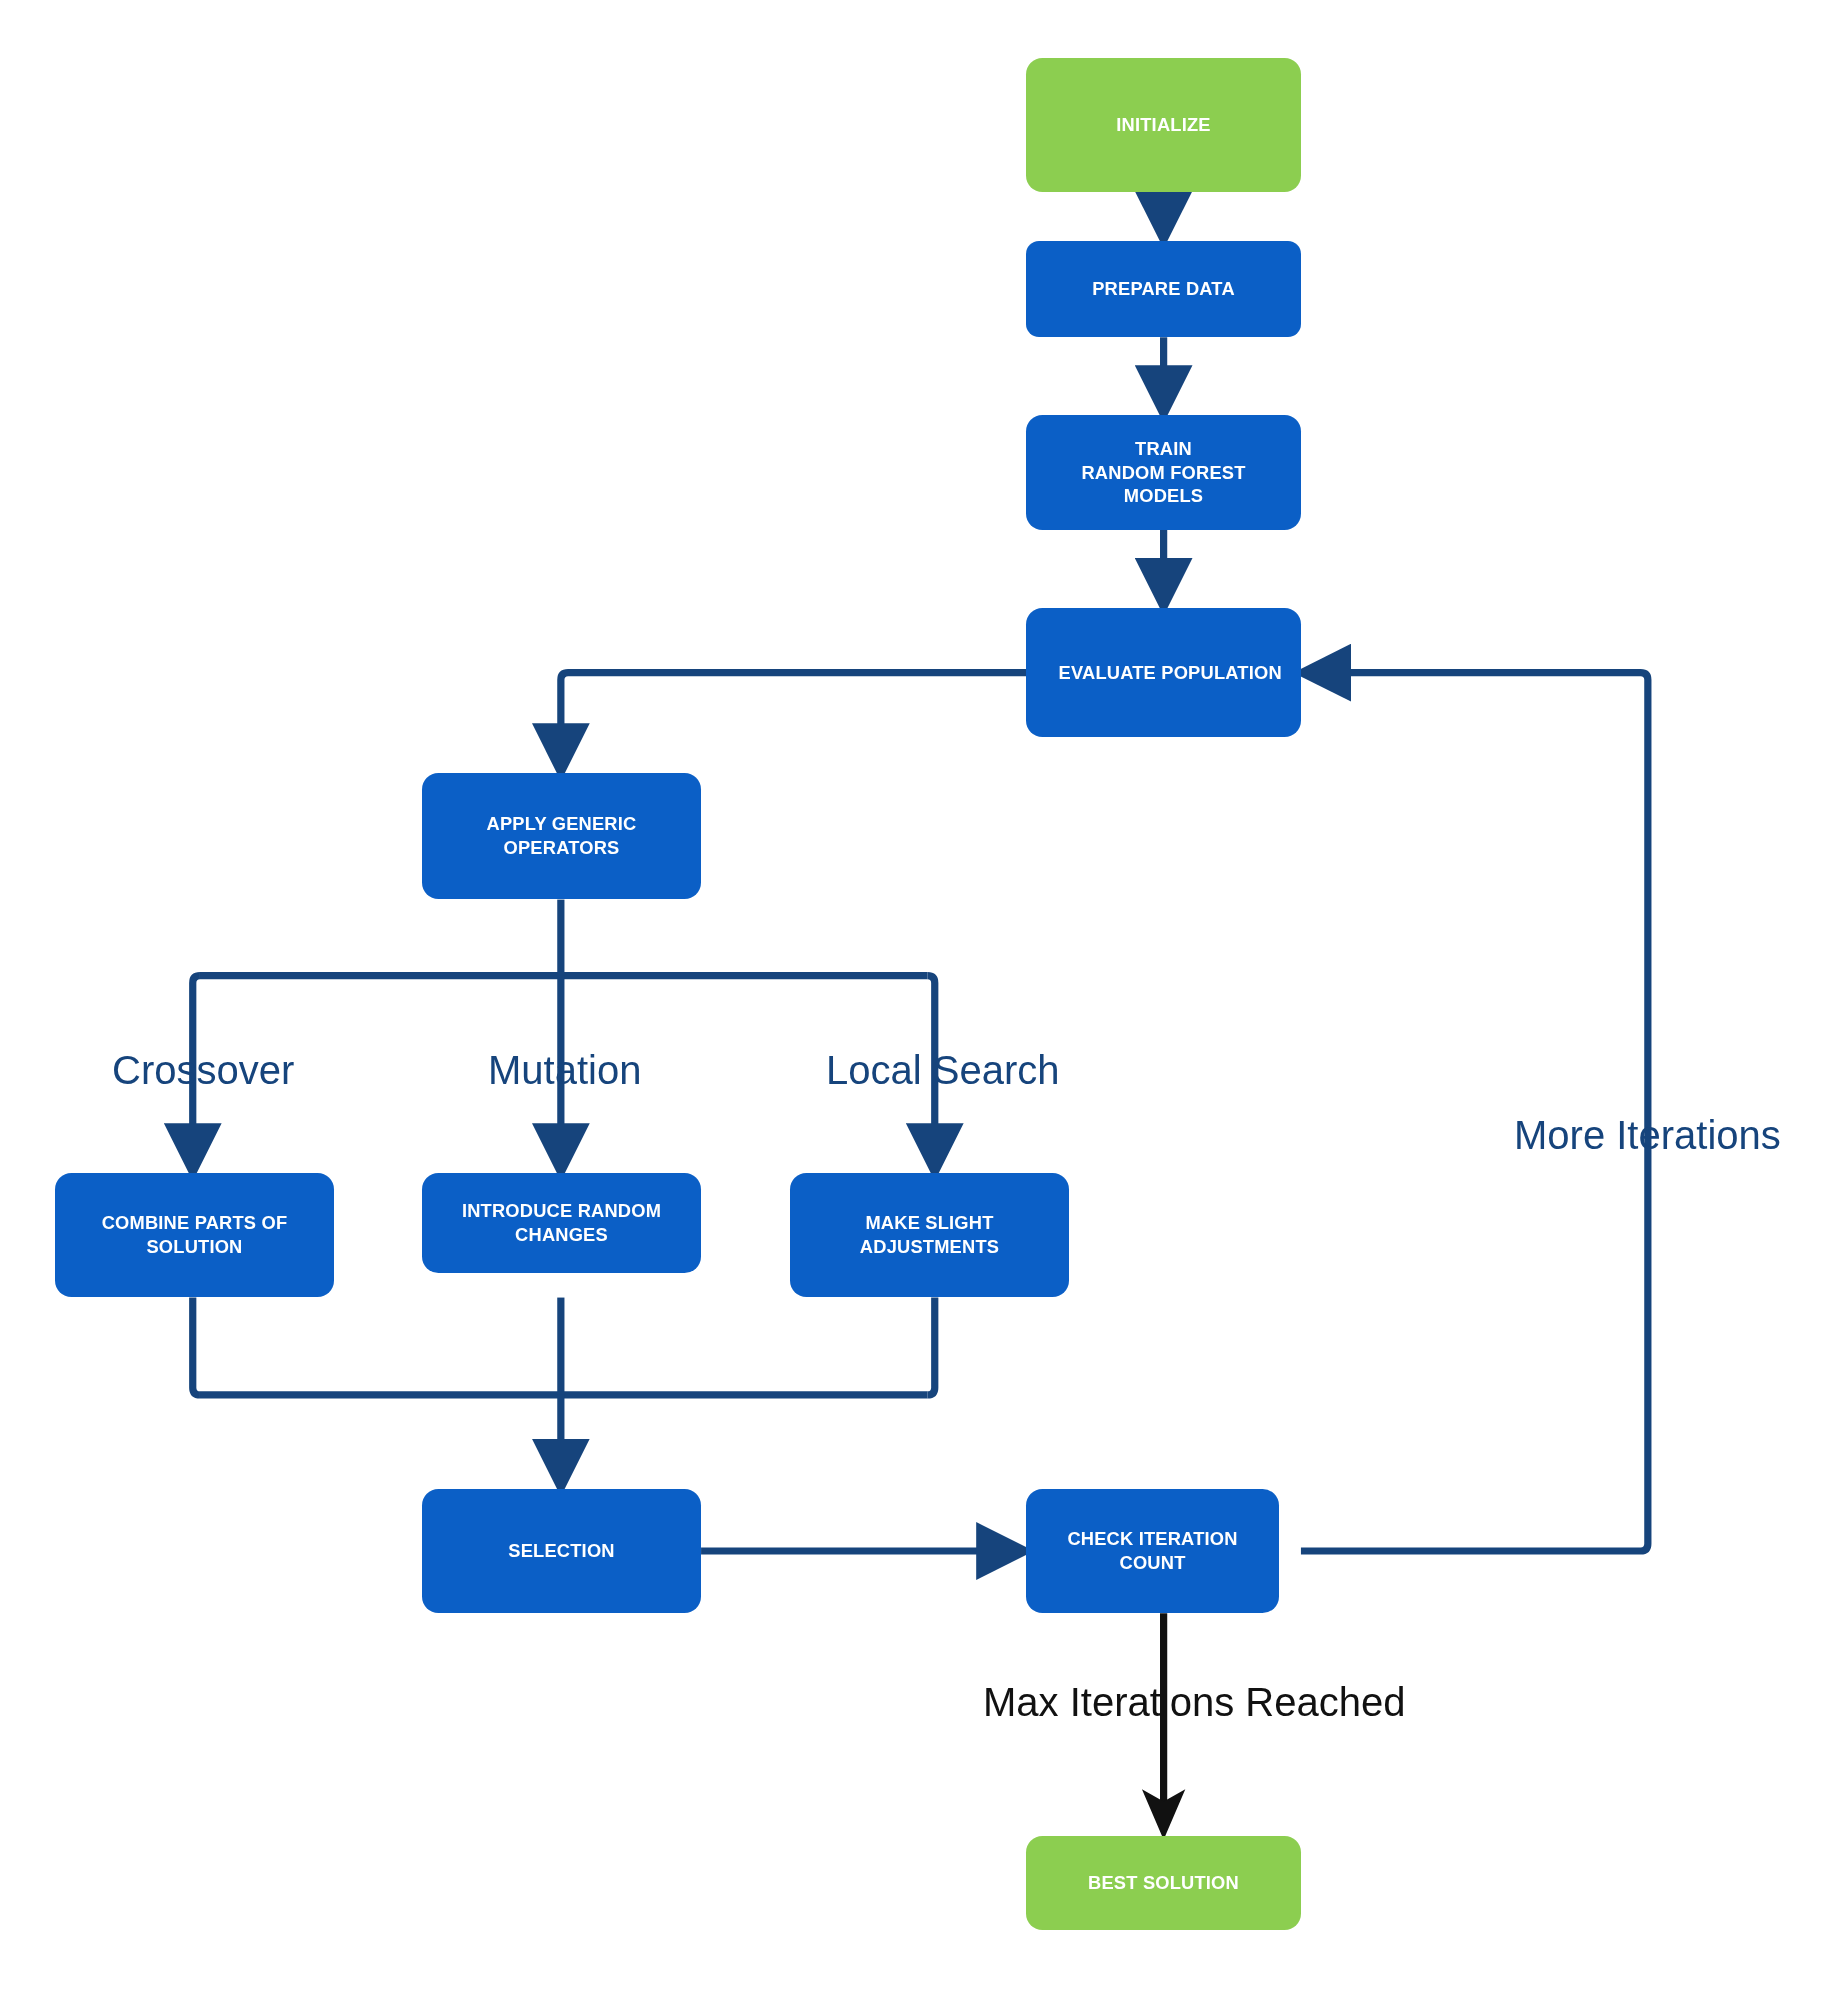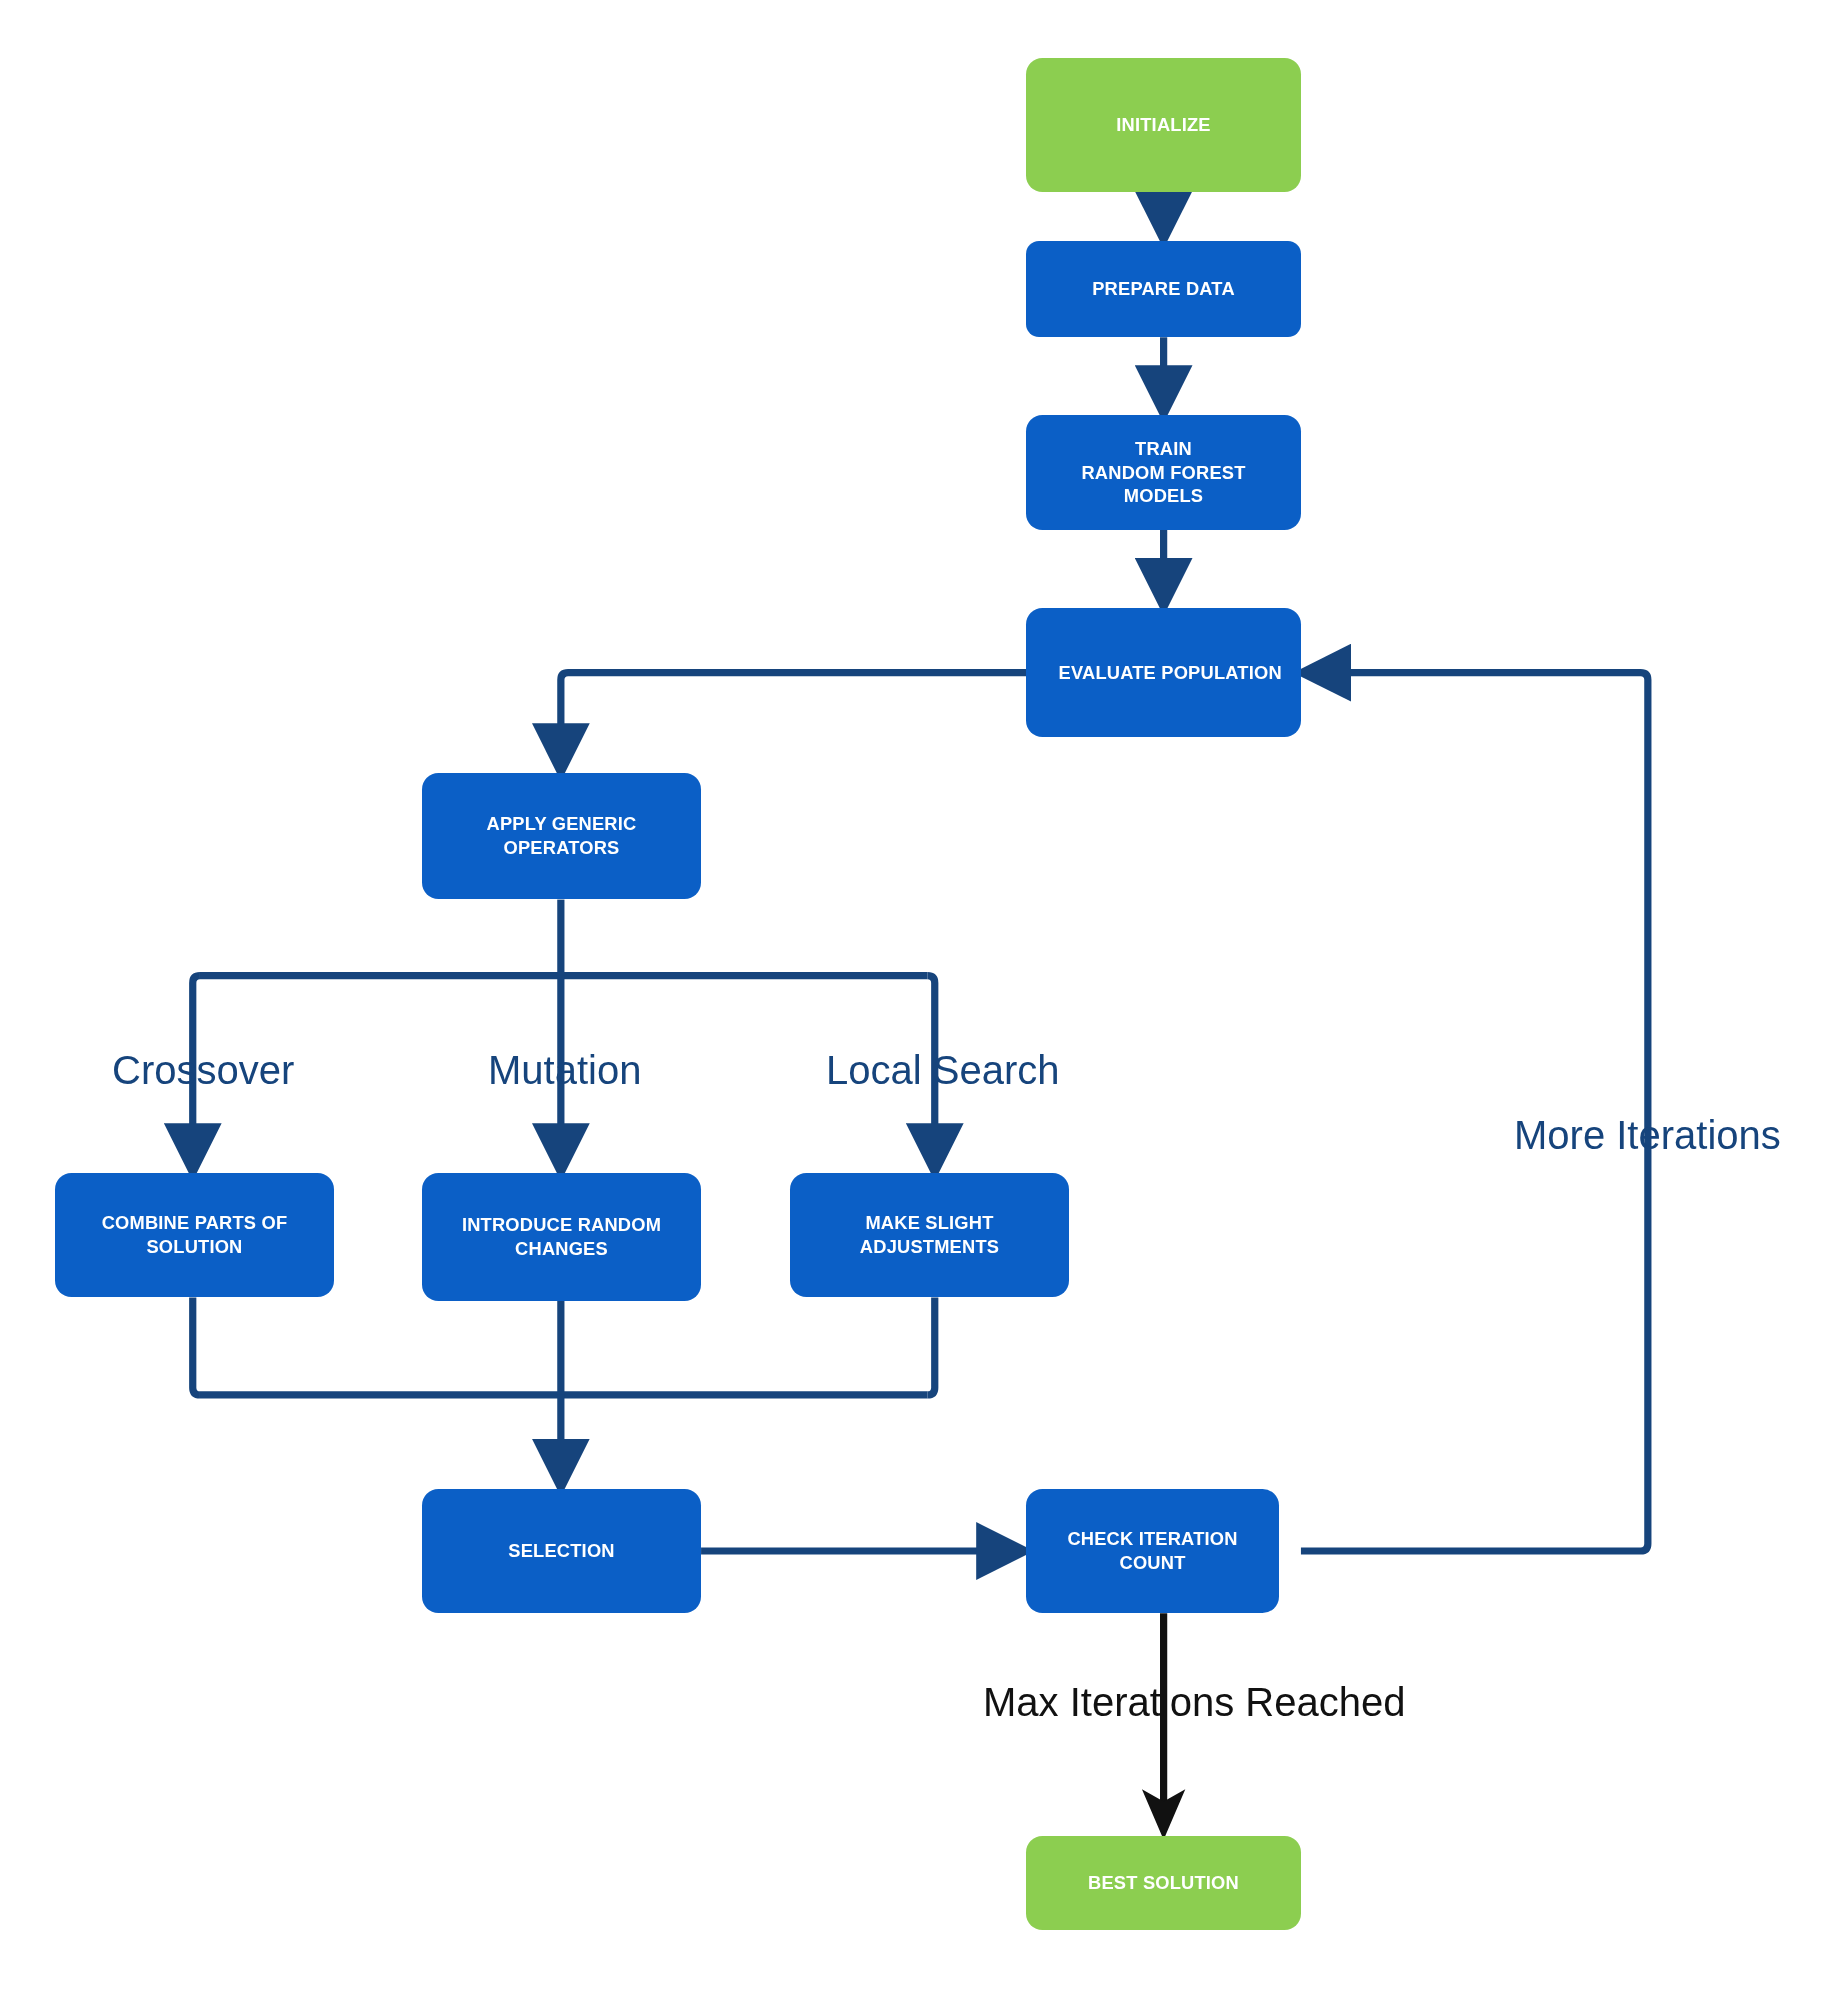--- a/index.html
+++ b/index.html
@@ -128,21 +128,21 @@
   <div class="node-box blue" style="left:422px; top:773px; width:279px; height:126px;">
     <span class="node-label">APPLY GENERIC
 OPERATORS</span>
   </div>
 
   <div class="node-box blue" style="left:55px; top:1173px; width:279px; height:124px;">
     <span class="node-label">COMBINE PARTS OF
 SOLUTION</span>
   </div>
 
-  <div class="node-box blue" style="left:422px; top:1173px; width:279px; height:128px;">
+  <div class="node-box blue" style="left:422px; top:1173px; width:279px; height:100px;">
     <span class="node-label">INTRODUCE RANDOM
 CHANGES</span>
   </div>
 
   <div class="node-box blue" style="left:790px; top:1173px; width:279px; height:124px;">
     <span class="node-label">MAKE SLIGHT
 ADJUSTMENTS</span>
   </div>
 
   <div class="node-box blue" style="left:422px; top:1489px; width:279px; height:124px;">

